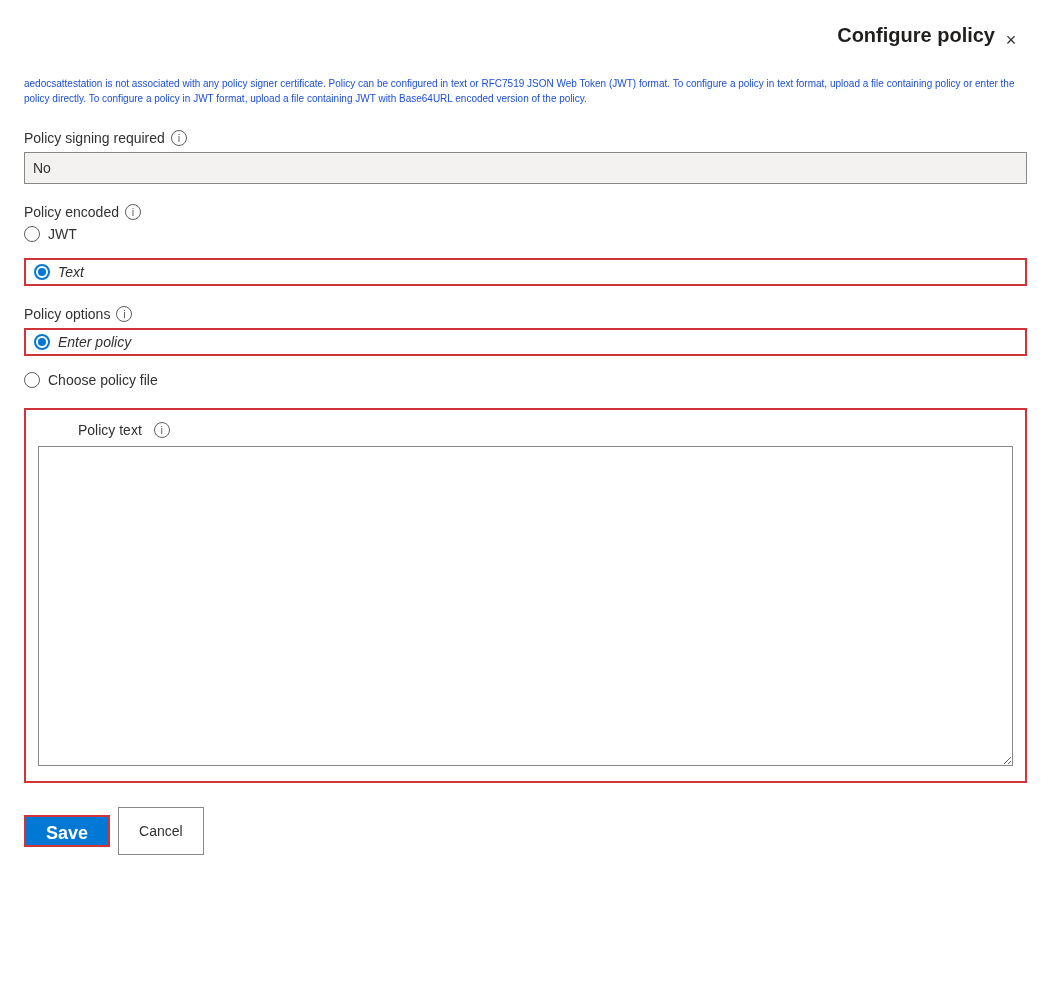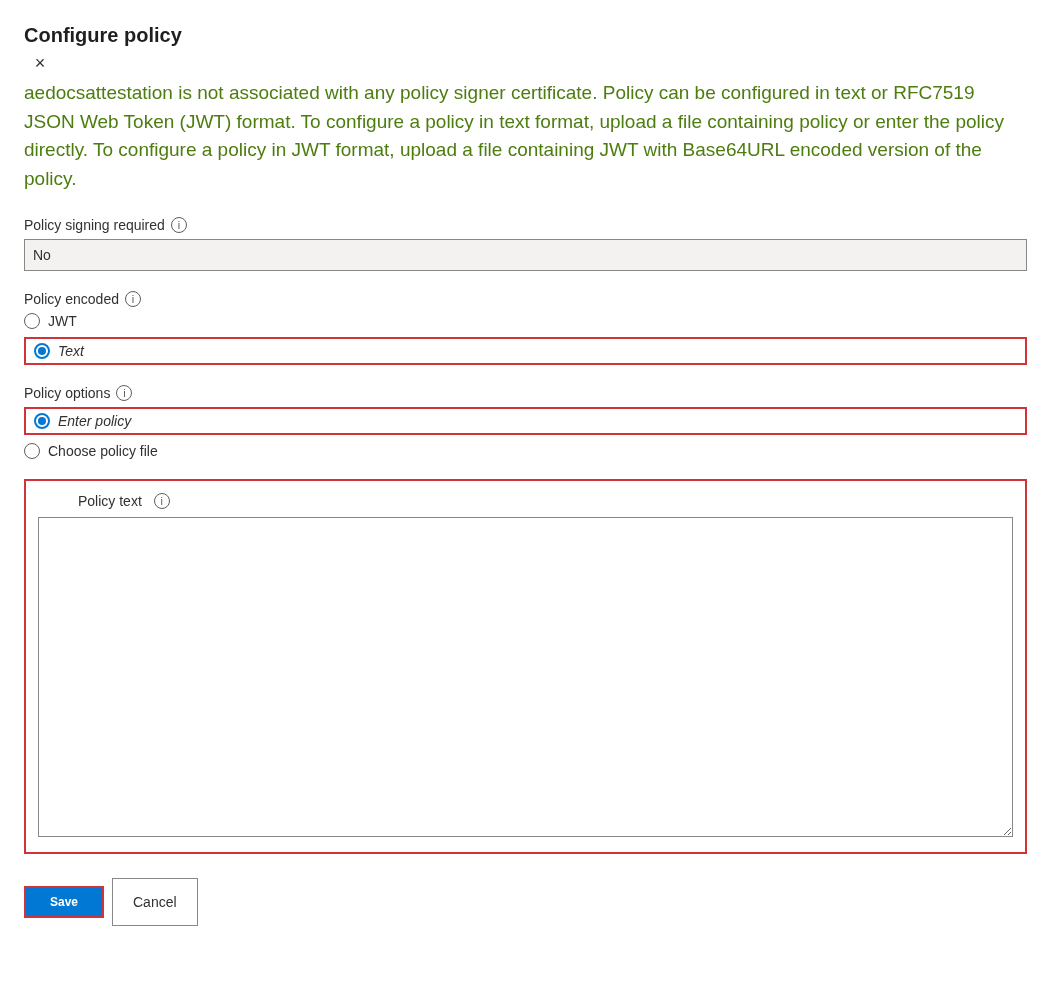--- a/index.html
+++ b/index.html
@@ -22,21 +22,21 @@
       width: 1051px;
       min-height: 986px;
       padding: 24px 24px 24px 24px;
       position: relative;
     }
 
     .dialog-header {
       display: flex;
       justify-content: flex-end;
       align-items: flex-start;
-      flex-direction: column;
+      margin-bottom: 20px;
     }
 
     .dialog-title {
       font-size: 20px;
       font-weight: 600;
       color: #201f1e;
     }
 
     .close-button {
       background: none;
@@ -46,22 +46,22 @@
       color: #323130;
       padding: 4px;
       display: flex;
       align-items: center;
       justify-content: center;
       width: 32px;
       height: 32px;
     }
 
     .description-text {
-      font-size: 19px;
-      color: #4d7c0f;
+      font-size: 10px;
+      color: #1d4ed8;
       line-height: 1.5;
       margin-bottom: 24px;
     }
 
     .field-section {
       margin-bottom: 20px;
     }
 
     .field-label {
       display: flex;
@@ -95,21 +95,21 @@
       font-size: 14px;
       color: #323130;
       display: flex;
       align-items: center;
       text-align: center;
     }
 
     .radio-group {
       display: flex;
       flex-direction: column;
-      gap: 8px;
+      gap: 16px;
     }
 
     .radio-option {
       display: flex;
       align-items: center;
       gap: 8px;
       cursor: pointer;
     }
 
     .radio-option.highlighted {
@@ -179,21 +179,21 @@
       display: flex;
       gap: 8px;
       align-items: center;
     }
 
     .save-button {
       background: #0078d4;
       color: #ffffff;
       border: 2px solid #d13438;
       padding: 6px 20px;
-      font-size: 12px;
+      font-size: 18px;
       font-weight: 600;
       cursor: pointer;
       height: 32px;
       min-width: 80px;
     }
 
     .cancel-button {
       background: #ffffff;
       color: #323130;
       border: 1px solid #8a8886;

